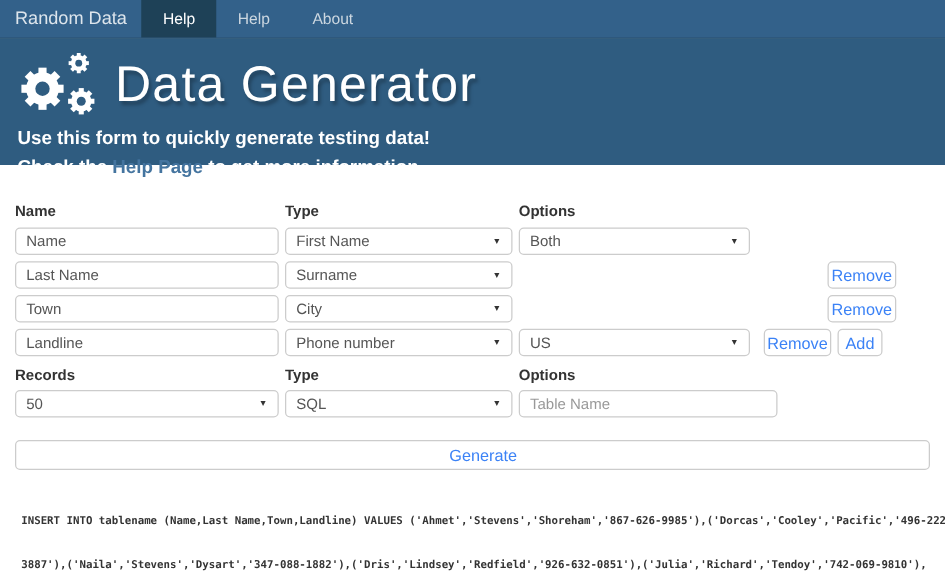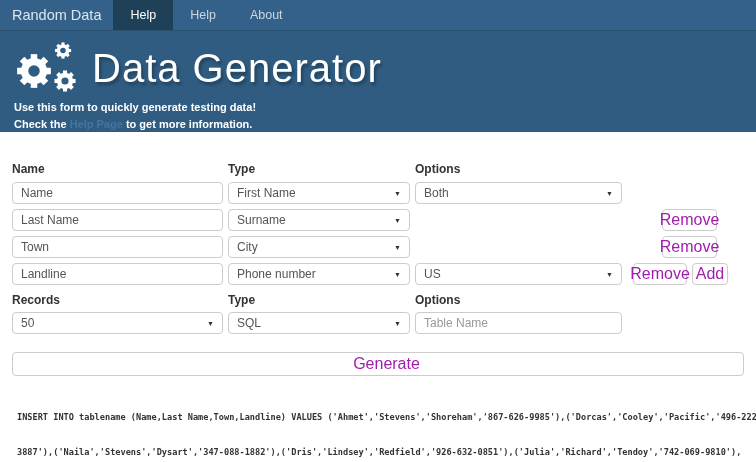--- a/index.html
+++ b/index.html
@@ -12,39 +12,39 @@
   
   .navbar { height:31px; background:#33618a; display:flex; align-items:stretch; border-bottom:1px solid #2a5170; }
   .brand { color:#dde5ec; font-size:14.5px; line-height:30px; padding:0 12px; cursor:pointer; }
   .nav-item { font-size:12.5px; color:#ccd7e0; line-height:30px; padding:0 17px; cursor:pointer; }
   .nav-item.active { background:#1e4157; color:#ffffff; }
   
   .jumbotron { background:#2f5c80; height:101px; padding-top:8px; }
   .jumbo-top { display:flex; align-items:center; padding-left:12px; }
   .gears { width:66px; height:58px; flex:0 0 auto; }
   .jumbo-title { color:#ffffff; font-size:40px; letter-spacing:1px; margin-left:14px; text-shadow:2px 3px 3px rgba(0,0,0,.28); }
-  .jumbo-desc { margin:2px 0 0 14px; color:#ffffff; font-size:11px; font-weight:bold; line-height:1.55; }
+  .jumbo-desc { margin:2px 0 0 14px; color:#ffffff; font-size:15px; font-weight:bold; line-height:1.55; }
   .jumbo-desc a { color:#44749f; text-decoration:none; cursor:pointer; }
   
   .content { padding:0 12px; }
   .col-headers { display:flex; margin-top:30px; margin-bottom:6px; font-size:12px; font-weight:bold; color:#333; }
   .h1c { width:216px; } .h2c { width:187px; }
   .frow { display:flex; margin-bottom:5px; height:22px; }
   .field {
     height:22px; border:1px solid #ccc; border-radius:4px; background:#fff;
     font-size:12px; color:#555; padding:0 8px; display:flex; align-items:center;
   }
   input.field { width:211px; font-family:"Liberation Sans", sans-serif; outline:none; }
   .select { justify-content:space-between; cursor:pointer; }
   .caret { font-size:7px; color:#333; margin-left:6px; }
   .w-type { width:182px; margin-left:5px; }
-  .w-opts { width:207px; margin-left:5px; }
+  .w-opts { width:185px; margin-left:5px; }
   .btn {
     height:22px; border:1px solid #ccc; border-radius:4px; background:#fff;
-    font-size:16px; color:#a21caf; display:flex; align-items:center; justify-content:center; cursor:pointer;
+    font-size:13px; color:#3b82f6; display:flex; align-items:center; justify-content:center; cursor:pointer;
   }
   .btn-remove-far { width:55px; margin-left:auto; margin-right:27px; }
   .btn-remove4 { width:54px; margin-left:11px; }
   .btn-add { width:36px; margin-left:5px; }
   .rec-headers { display:flex; margin-top:8px; margin-bottom:5px; font-size:12px; font-weight:bold; color:#333;align-items:center; }
   input.opts-input { width:207px; margin-left:5px; }
   input.opts-input::placeholder { color:#999; opacity:1; }
   .generate { width:100%; margin-top:18px; height:24px;padding-left:17px; }
   
   .output { margin-top:13px; padding-left:5px; color:#333;

